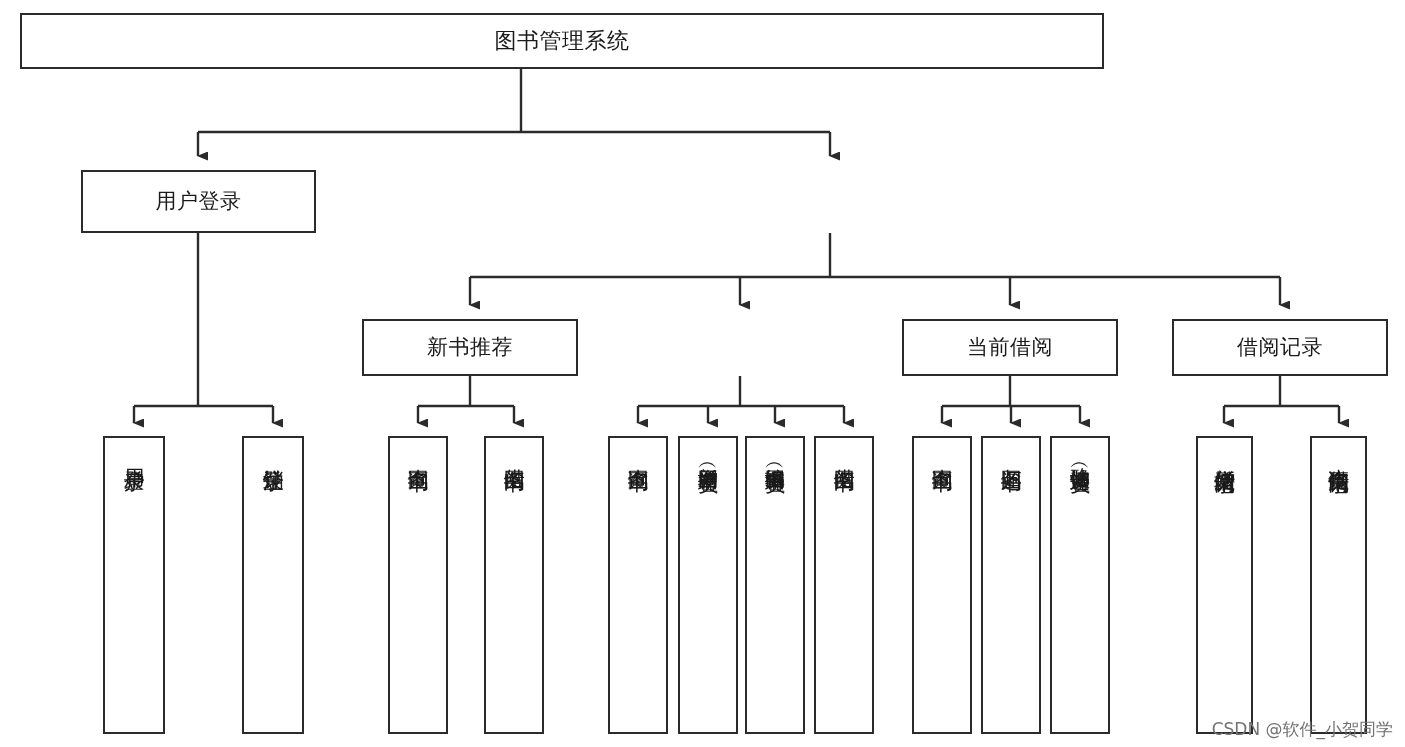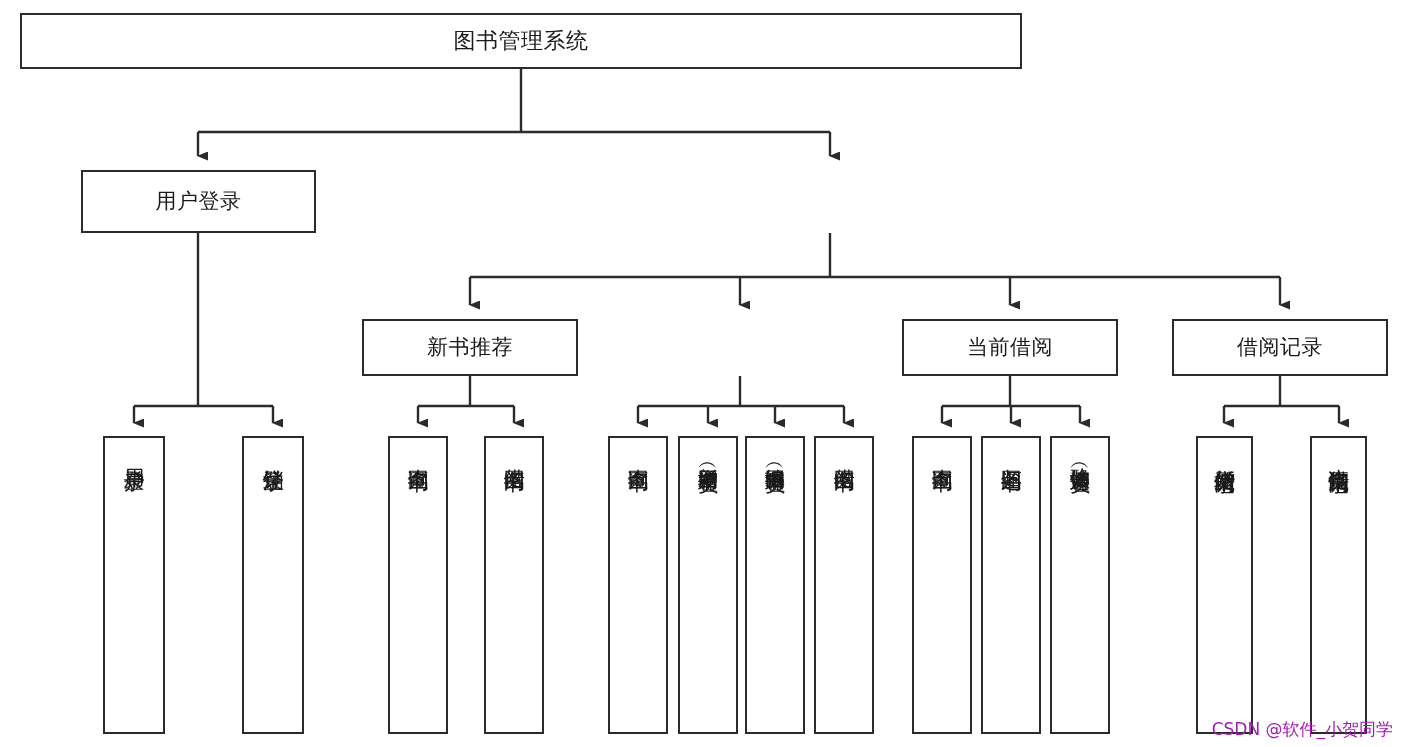--- a/index.html
+++ b/index.html
@@ -65,21 +65,21 @@
     white-space: nowrap;
   }
   .node.vert.tall .label {
     font-size: 20px;
   }
   .watermark {
     position: absolute;
     right: 12px;
     bottom: 6px;
     font-size: 17px;
-    color: #a21caf;
+    color: #737373;
     white-space: nowrap;
     z-index: 5;
   }
 </style>
 </head>
 <body>
 
 <div id="canvas">
 
   <svg id="edges" viewBox="0 0 1405 747" xmlns="http://www.w3.org/2000/svg">
@@ -126,21 +126,21 @@
       <path d="M 1011 406 L 1011 423" marker-end="url(#arrow)"></path>
       <path d="M 1080 406 L 1080 423" marker-end="url(#arrow)"></path>
 
       <path d="M 1280 376 L 1280 406"></path>
       <path d="M 1224 406 L 1339 406"></path>
       <path d="M 1224 406 L 1224 423" marker-end="url(#arrow)"></path>
       <path d="M 1339 406 L 1339 423" marker-end="url(#arrow)"></path>
     </g>
   </svg>
 
-  <div class="node horiz root" style="left:20px; top:13px; width:1002px; height:56px;text-align:right;">
+  <div class="node horiz root" style="left:20px; top:13px; width:1084px; height:56px;text-align:right;">
     <span class="label">图书管理系统</span>
   </div>
 
   <div class="node horiz" style="left:81px; top:170px; width:235px; height:63px;">
     <span class="label">用户登录</span>
   </div>
 
 
   <div class="node horiz" style="left:362px; top:319px; width:216px; height:57px;">
     <span class="label">新书推荐</span>

